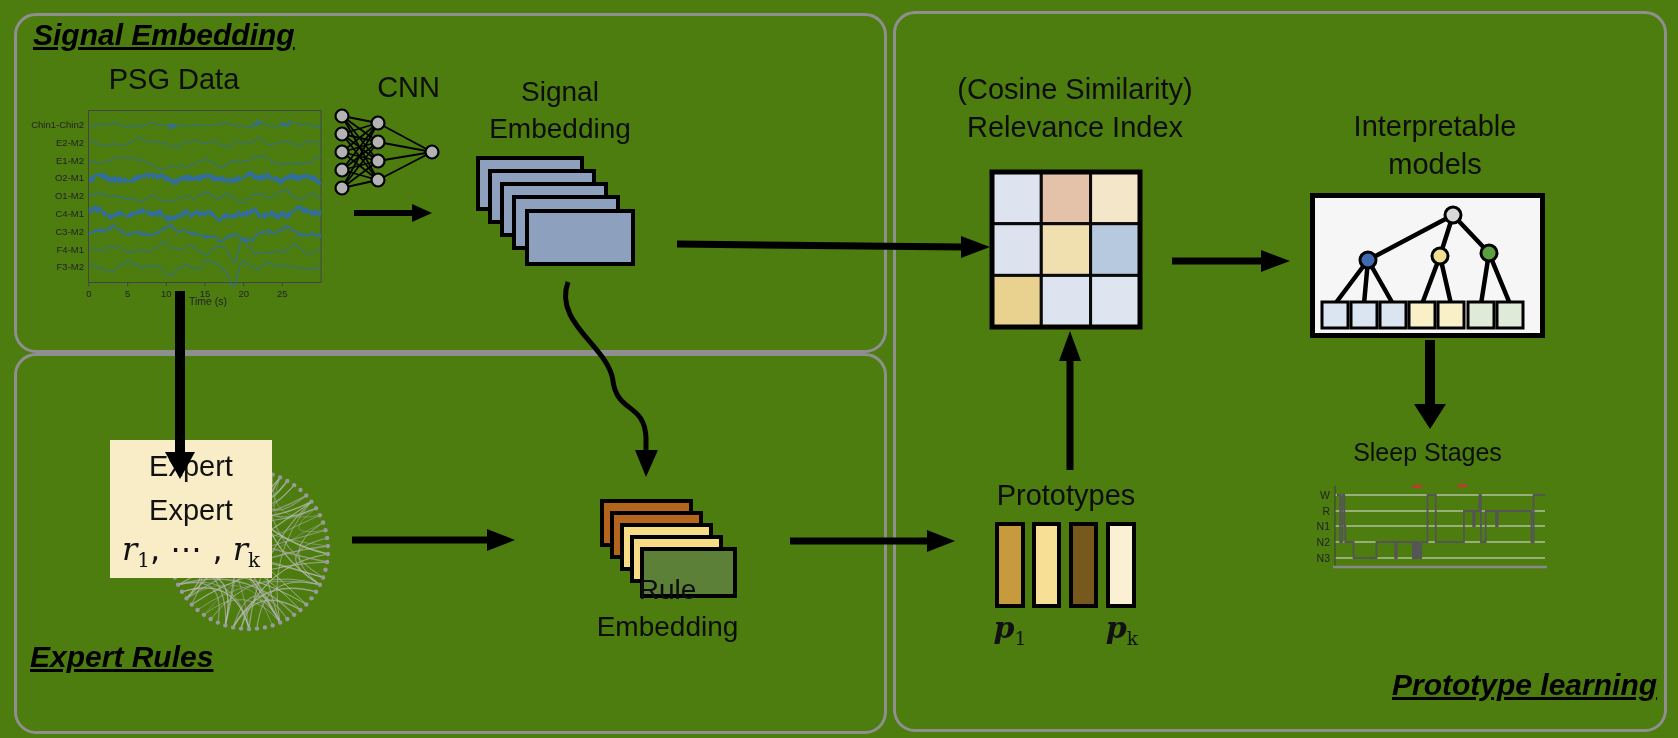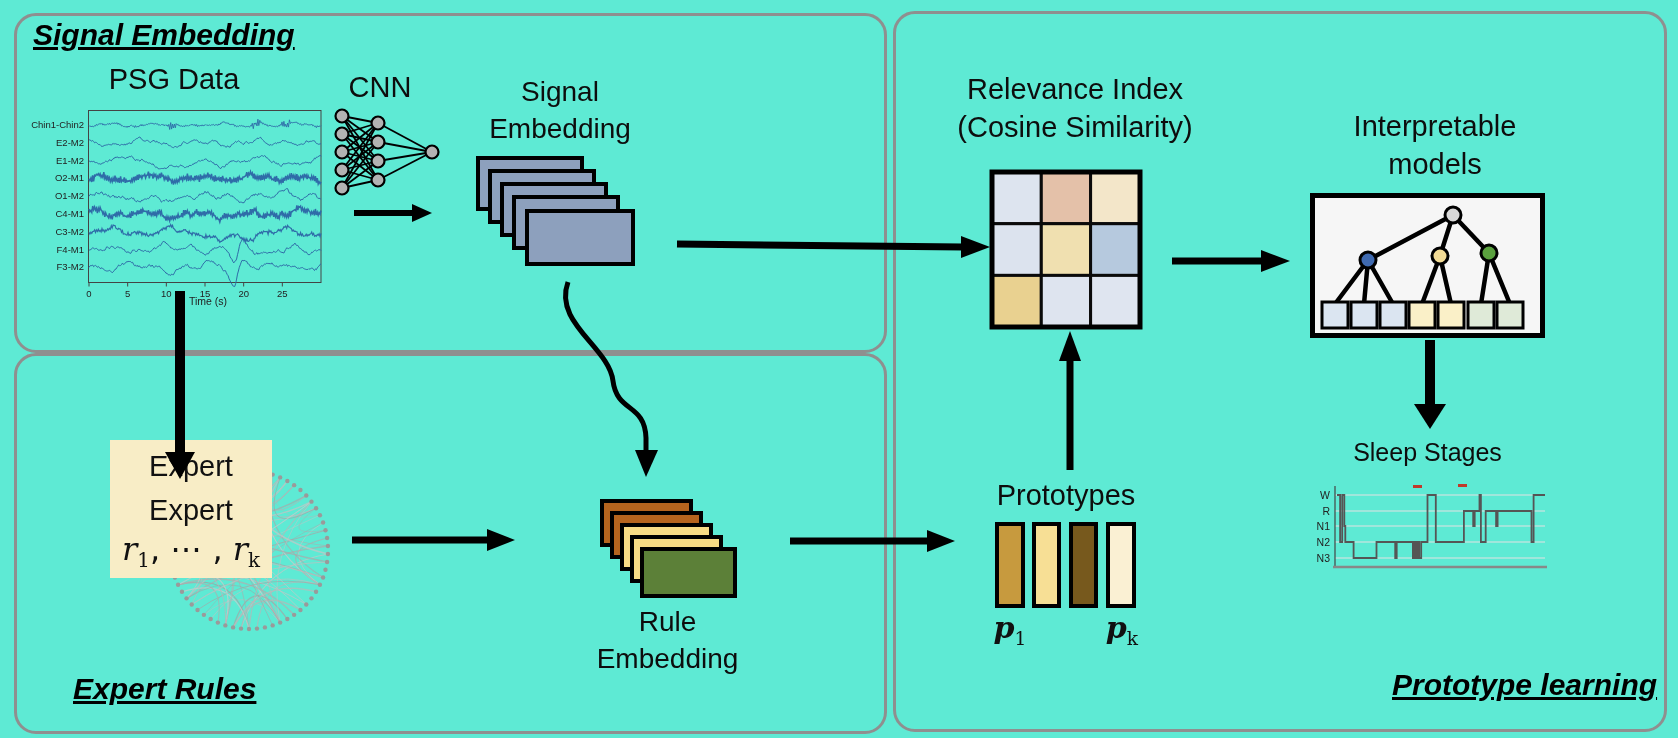--- a/index.html
+++ b/index.html
@@ -1,16 +1,16 @@
 <!DOCTYPE html>
 <html><head>
 <meta charset="utf-8">
 <style>
   html,body{margin:0;padding:0;background:#ffffff;}
-  #stage{position:relative;width:1678px;height:738px;background:#5eead4;overflow:hidden;
+  #stage{position:relative;width:1678px;height:738px;background:#4d7c0f;overflow:hidden;
          font-family:"Liberation Sans",sans-serif;color:#111;}
   .panel{position:absolute;border:3px solid #8f8f8f;border-radius:22px;background:transparent;}
   .panel-title{position:absolute;font-size:30px;font-weight:bold;font-style:italic;
                text-decoration:underline;color:#000;white-space:nowrap;}
   .lbl{position:absolute;text-align:center;font-size:28px;color:#0d0d0d;line-height:1.32;}
   .note{position:absolute;display:flex;flex-direction:column;justify-content:center;
         align-items:center;text-align:center;font-size:29px;line-height:1.5;}
   .note .math{font-family:"DejaVu Serif",serif;font-style:italic;font-size:32px;line-height:1.1;}
   .note .math sub{font-size:0.62em;font-style:normal;}
   .note .math .dots{font-family:"DejaVu Sans",sans-serif;font-style:normal;}
@@ -23,21 +23,21 @@
 </head>
 <body>
 
 <div id="stage">
 
   <div class="panel" style="left:14px;top:13px;width:867px;height:334px;"></div>
   <div class="panel" style="left:14px;top:353px;width:867px;height:375px;"></div>
   <div class="panel" style="left:893px;top:11px;width:768px;height:715px;"></div>
 
   <div class="panel-title" style="left:33px;top:18px;">Signal Embedding</div>
-  <div class="panel-title" style="left:30px;top:672px;margin-left:43px;">Expert Rules</div>
+  <div class="panel-title" style="left:30px;top:640px;">Expert Rules</div>
   <div class="panel-title" style="left:1392px;top:668px;">Prototype learning</div>
 
   <div class="lbl" style="left:74px;top:60px;width:200px;font-size:29px;">PSG Data</div>
   <svg id="psg-svg" style="left:18px;top:104px;" width="315" height="205" viewBox="0 0 315 205">
       <rect x="70.5" y="6.5" width="232.5" height="172" fill="none" stroke="#444" stroke-width="1"></rect>
       <line x1="71" y1="178.5" x2="71" y2="182.5" stroke="#444" stroke-width="1"></line>
       <text x="71" y="192.5" text-anchor="middle" font-size="9.5" fill="#222" font-family="Liberation Sans,sans-serif">0</text>
       <line x1="109.66666666666666" y1="178.5" x2="109.66666666666666" y2="182.5" stroke="#444" stroke-width="1"></line>
       <text x="109.66666666666666" y="192.5" text-anchor="middle" font-size="9.5" fill="#222" font-family="Liberation Sans,sans-serif">5</text>
       <line x1="148.33333333333331" y1="178.5" x2="148.33333333333331" y2="182.5" stroke="#444" stroke-width="1"></line>
@@ -62,21 +62,21 @@
       <text x="66" y="113" text-anchor="end" font-size="9.5" fill="#222" font-family="Liberation Sans,sans-serif">C4-M1</text>
       <path d="M71.0,105.1L71.9,107.8L72.9,106.4L73.8,108.4L74.7,102.0L75.6,105.7L76.6,102.9L77.5,106.1L78.4,104.1L79.4,109.1L80.3,104.2L81.2,106.7L82.1,103.2L83.1,106.0L84.0,106.9L84.9,109.9L85.8,108.0L86.8,112.9L87.7,108.9L88.6,111.2L89.6,112.2L90.5,113.7L91.4,109.4L92.3,113.9L93.3,112.0L94.2,115.3L95.1,110.9L96.1,111.3L97.0,109.9L97.9,113.1L98.8,107.6L99.8,111.3L100.7,108.4L101.6,110.9L102.6,107.2L103.5,109.7L104.4,109.0L105.3,112.1L106.3,111.4L107.2,112.4L108.1,112.1L109.0,113.0L110.0,111.3L110.9,112.8L111.8,110.0L112.8,113.8L113.7,107.1L114.6,111.9L115.5,108.5L116.5,109.8L117.4,109.1L118.3,110.5L119.3,106.4L120.2,110.4L121.1,106.5L122.0,109.8L123.0,104.9L123.9,109.5L124.8,105.1L125.8,107.5L126.7,107.0L127.6,107.5L128.5,107.3L129.5,110.0L130.4,106.2L131.3,110.0L132.2,108.6L133.2,111.4L134.1,108.7L135.0,111.1L136.0,107.4L136.9,112.1L137.8,108.5L138.7,111.8L139.7,107.7L140.6,109.5L141.5,105.5L142.5,110.3L143.4,107.5L144.3,111.9L145.2,111.7L146.2,113.6L147.1,112.8L148.0,116.6L149.0,112.4L149.9,115.4L150.8,113.1L151.7,116.8L152.7,113.2L153.6,114.8L154.5,111.4L155.4,115.3L156.4,112.9L157.3,114.7L158.2,112.1L159.2,113.6L160.1,110.1L161.0,113.4L161.9,112.4L162.9,112.5L163.8,109.1L164.7,113.3L165.7,106.0L166.6,111.5L167.5,106.2L168.4,110.1L169.4,106.6L170.3,109.5L171.2,108.4L172.2,113.4L173.1,111.0L174.0,112.6L174.9,109.6L175.9,111.3L176.8,107.9L177.7,108.8L178.6,105.1L179.6,110.8L180.5,107.4L181.4,112.4L182.4,107.7L183.3,111.0L184.2,108.6L185.1,110.6L186.1,107.1L187.0,112.0L187.9,108.6L188.9,109.8L189.8,106.8L190.7,109.1L191.6,107.6L192.6,109.9L193.5,107.4L194.4,112.1L195.4,109.6L196.3,111.7L197.2,111.9L198.1,115.1L199.1,113.6L200.0,115.2L200.9,115.2L201.8,118.0L202.8,114.2L203.7,115.0L204.6,112.2L205.6,113.7L206.5,109.2L207.4,114.3L208.3,109.8L209.3,113.4L210.2,110.3L211.1,112.2L212.1,111.2L213.0,113.7L213.9,111.6L214.8,114.7L215.8,109.9L216.7,112.9L217.6,110.4L218.6,112.7L219.5,108.6L220.4,109.8L221.3,107.9L222.3,113.4L223.2,110.3L224.1,111.1L225.0,108.6L226.0,112.7L226.9,108.0L227.8,111.4L228.8,106.2L229.7,111.4L230.6,109.3L231.5,110.2L232.5,105.2L233.4,111.0L234.3,105.2L235.3,108.0L236.2,104.7L237.1,106.4L238.0,104.4L239.0,111.4L239.9,107.6L240.8,113.9L241.8,110.5L242.7,112.7L243.6,112.4L244.5,113.4L245.5,110.6L246.4,114.8L247.3,109.4L248.2,113.6L249.2,109.0L250.1,111.0L251.0,110.5L252.0,111.9L252.9,107.7L253.8,110.2L254.7,108.0L255.7,112.8L256.6,109.8L257.5,112.8L258.5,108.9L259.4,115.0L260.3,112.4L261.2,114.5L262.2,109.1L263.1,110.5L264.0,106.9L265.0,111.7L265.9,109.6L266.8,112.7L267.7,109.9L268.7,113.4L269.6,110.5L270.5,112.9L271.4,107.0L272.4,112.8L273.3,107.6L274.2,107.7L275.2,106.6L276.1,106.2L277.0,105.7L277.9,106.7L278.9,101.5L279.8,106.0L280.7,102.5L281.7,103.3L282.6,102.2L283.5,106.4L284.4,103.9L285.4,107.4L286.3,105.0L287.2,109.3L288.2,104.7L289.1,108.3L290.0,105.2L290.9,106.7L291.9,107.8L292.8,110.5L293.7,107.7L294.6,109.7L295.6,107.5L296.5,111.5L297.4,105.0L298.4,110.9L299.3,108.2L300.2,111.3L301.1,108.6L302.1,110.3L303.0,106.5" fill="none" stroke="#2f6ca8" stroke-width="1.5"></path>
       <text x="66" y="130.8" text-anchor="end" font-size="9.5" fill="#222" font-family="Liberation Sans,sans-serif">C3-M2</text>
       <path d="M71.0,128.4L71.9,130.0L72.9,128.2L73.8,129.4L74.7,127.5L75.6,127.5L76.6,125.9L77.5,128.5L78.4,125.9L79.4,127.5L80.3,125.3L81.2,127.3L82.1,126.3L83.1,128.0L84.0,124.6L84.9,127.1L85.8,125.9L86.8,128.1L87.7,126.1L88.6,126.9L89.6,124.9L90.5,126.0L91.4,124.3L92.3,125.3L93.3,121.7L94.2,124.0L95.1,121.1L96.1,121.4L97.0,121.5L97.9,124.2L98.8,124.8L99.8,125.4L100.7,124.3L101.6,124.9L102.6,125.2L103.5,128.2L104.4,126.6L105.3,130.0L106.3,129.9L107.2,130.0L108.1,130.7L109.0,131.1L110.0,128.4L110.9,131.4L111.8,130.5L112.8,131.5L113.7,128.8L114.6,129.1L115.5,128.5L116.5,127.5L117.4,128.1L118.3,130.1L119.3,127.7L120.2,129.8L121.1,127.3L122.0,128.6L123.0,128.0L123.9,131.1L124.8,128.8L125.8,130.6L126.7,129.6L127.6,131.4L128.5,129.1L129.5,131.6L130.4,132.5L131.3,131.5L132.2,130.0L133.2,131.3L134.1,130.2L135.0,131.8L136.0,129.3L136.9,129.9L137.8,128.6L138.7,129.2L139.7,127.7L140.6,129.7L141.5,126.9L142.5,126.5L143.4,125.2L144.3,126.2L145.2,123.9L146.2,125.1L147.1,123.7L148.0,125.4L149.0,122.3L149.9,122.3L150.8,122.0L151.7,122.7L152.7,120.5L153.6,123.1L154.5,121.4L155.4,124.4L156.4,125.0L157.3,126.3L158.2,127.3L159.2,128.4L160.1,127.3L161.0,128.2L161.9,126.9L162.9,128.0L163.8,126.8L164.7,127.0L165.7,125.7L166.6,125.8L167.5,125.6L168.4,127.3L169.4,127.6L170.3,129.5L171.2,127.1L172.2,129.6L173.1,129.3L174.0,131.1L174.9,128.5L175.9,129.2L176.8,128.9L177.7,131.2L178.6,129.5L179.6,130.9L180.5,129.7L181.4,131.7L182.4,131.3L183.3,131.8L184.2,132.1L185.1,133.5L186.1,133.1L187.0,134.4L187.9,130.7L188.9,134.0L189.8,132.3L190.7,132.7L191.6,131.5L192.6,133.7L193.5,133.0L194.4,133.5L195.4,131.9L196.3,133.2L197.2,132.1L198.1,133.4L199.1,134.3L200.0,136.9L200.9,135.9L201.8,138.4L202.8,137.3L203.7,137.4L204.6,136.1L205.6,136.2L206.5,134.3L207.4,135.1L208.3,132.9L209.3,134.1L210.2,132.2L211.1,132.8L212.1,130.5L213.0,132.7L213.9,130.4L214.8,130.3L215.8,130.0L216.7,132.9L217.6,131.0L218.6,130.8L219.5,129.9L220.4,130.8L221.3,132.0L222.3,134.1L223.2,133.4L224.1,135.3L225.0,133.9L226.0,137.2L226.9,134.7L227.8,137.6L228.8,134.8L229.7,137.3L230.6,137.4L231.5,136.3L232.5,134.5L233.4,136.5L234.3,136.1L235.3,137.5L236.2,134.3L237.1,134.1L238.0,130.7L239.0,131.9L239.9,129.6L240.8,129.9L241.8,128.3L242.7,129.2L243.6,127.9L244.5,129.5L245.5,126.9L246.4,127.6L247.3,127.6L248.2,127.6L249.2,127.4L250.1,130.3L251.0,126.2L252.0,128.0L252.9,126.9L253.8,129.0L254.7,128.6L255.7,130.1L256.6,128.4L257.5,128.5L258.5,128.2L259.4,127.2L260.3,125.6L261.2,126.7L262.2,125.5L263.1,127.5L264.0,125.4L265.0,124.8L265.9,122.8L266.8,123.2L267.7,122.1L268.7,124.4L269.6,121.4L270.5,122.9L271.4,123.0L272.4,123.9L273.3,124.4L274.2,127.0L275.2,125.9L276.1,127.3L277.0,127.1L277.9,127.5L278.9,127.7L279.8,131.1L280.7,130.0L281.7,131.4L282.6,128.6L283.5,131.6L284.4,130.0L285.4,132.3L286.3,132.0L287.2,131.9L288.2,130.2L289.1,132.1L290.0,130.6L290.9,131.4L291.9,130.3L292.8,129.7L293.7,128.0L294.6,130.8L295.6,129.3L296.5,132.3L297.4,131.5L298.4,132.1L299.3,130.4L300.2,131.3L301.1,129.7L302.1,132.7L303.0,129.4" fill="none" stroke="#2f6ca8" stroke-width="1.2"></path>
       <text x="66" y="148.60000000000002" text-anchor="end" font-size="9.5" fill="#222" font-family="Liberation Sans,sans-serif">F4-M1</text>
       <path d="M71.0,146.2L71.9,145.9L72.9,145.5L73.8,144.8L74.7,143.6L75.6,144.3L76.6,145.0L77.5,144.6L78.4,144.4L79.4,145.1L80.3,146.2L81.2,146.3L82.1,145.7L83.1,145.9L84.0,146.5L84.9,146.8L85.8,145.9L86.8,146.4L87.7,144.8L88.6,142.9L89.6,142.9L90.5,143.9L91.4,144.8L92.3,143.5L93.3,142.2L94.2,142.5L95.1,142.9L96.1,143.6L97.0,144.8L97.9,143.9L98.8,143.2L99.8,142.8L100.7,143.0L101.6,144.1L102.6,143.6L103.5,143.7L104.4,145.0L105.3,145.3L106.3,145.5L107.2,147.3L108.1,148.3L109.0,148.0L110.0,148.0L110.9,148.1L111.8,149.3L112.8,149.3L113.7,147.7L114.6,146.1L115.5,146.1L116.5,146.2L117.4,147.0L118.3,148.0L119.3,146.9L120.2,145.4L121.1,145.4L122.0,145.6L123.0,146.5L123.9,146.8L124.8,147.0L125.8,147.4L126.7,146.4L127.6,146.4L128.5,147.4L129.5,147.3L130.4,147.0L131.3,148.4L132.2,147.6L133.2,147.0L134.1,146.4L135.0,145.2L136.0,143.9L136.9,143.9L137.8,144.7L138.7,143.9L139.7,143.0L140.6,141.9L141.5,141.2L142.5,141.7L143.4,140.1L144.3,138.6L145.2,137.3L146.2,137.8L147.1,137.9L148.0,139.3L149.0,139.8L149.9,140.6L150.8,141.4L151.7,142.3L152.7,144.0L153.6,144.0L154.5,144.3L155.4,145.3L156.4,145.8L157.3,144.9L158.2,145.4L159.2,146.1L160.1,145.3L161.0,145.6L161.9,144.8L162.9,145.4L163.8,144.3L164.7,145.2L165.7,144.2L166.6,144.5L167.5,144.4L168.4,143.6L169.4,142.9L170.3,142.1L171.2,141.4L172.2,140.6L173.1,140.0L174.0,141.2L174.9,142.9L175.9,142.5L176.8,143.3L177.7,145.0L178.6,146.4L179.6,146.2L180.5,146.2L181.4,147.3L182.4,148.2L183.3,148.2L184.2,149.0L185.1,149.3L186.1,150.1L187.0,151.2L187.9,150.8L188.9,149.4L189.8,149.9L190.7,149.6L191.6,147.7L192.6,146.5L193.5,146.6L194.4,144.8L195.4,145.3L196.3,143.7L197.2,144.1L198.1,144.0L199.1,144.0L200.0,143.2L200.9,143.1L201.8,142.3L202.8,143.0L203.7,143.6L204.6,142.3L205.6,143.6L206.5,144.4L207.4,145.4L208.3,145.9L209.3,147.7L210.2,148.2L211.1,149.5L212.1,152.9L213.0,154.2L213.9,155.2L214.8,157.5L215.8,158.9L216.7,157.4L217.6,156.9L218.6,155.0L219.5,150.7L220.4,147.2L221.3,142.7L222.3,138.9L223.2,137.6L224.1,135.6L225.0,134.8L226.0,135.5L226.9,137.4L227.8,139.9L228.8,139.8L229.7,141.9L230.6,143.8L231.5,144.8L232.5,146.0L233.4,146.7L234.3,146.3L235.3,148.5L236.2,150.2L237.1,150.6L238.0,149.4L239.0,148.7L239.9,150.3L240.8,149.2L241.8,149.9L242.7,148.8L243.6,148.8L244.5,149.0L245.5,148.1L246.4,148.4L247.3,148.3L248.2,148.9L249.2,149.2L250.1,149.0L251.0,148.2L252.0,148.8L252.9,148.5L253.8,148.8L254.7,148.6L255.7,147.2L256.6,147.8L257.5,148.3L258.5,147.8L259.4,146.7L260.3,145.5L261.2,146.8L262.2,147.7L263.1,148.1L264.0,148.5L265.0,148.5L265.9,149.1L266.8,147.1L267.7,145.5L268.7,143.8L269.6,144.3L270.5,144.7L271.4,143.8L272.4,144.1L273.3,142.5L274.2,141.2L275.2,141.4L276.1,140.0L277.0,139.1L277.9,140.8L278.9,141.5L279.8,141.4L280.7,142.8L281.7,144.4L282.6,144.6L283.5,145.2L284.4,146.5L285.4,146.5L286.3,148.1L287.2,148.2L288.2,147.8L289.1,149.2L290.0,150.6L290.9,150.6L291.9,150.6L292.8,149.6L293.7,148.2L294.6,148.5L295.6,147.2L296.5,146.5L297.4,146.1L298.4,147.0L299.3,146.7L300.2,145.8L301.1,146.0L302.1,145.4L303.0,146.6" fill="none" stroke="#2f6ca8" stroke-width="1"></path>
       <text x="66" y="166.4" text-anchor="end" font-size="9.5" fill="#222" font-family="Liberation Sans,sans-serif">F3-M2</text>
       <path d="M71.0,163.4L71.9,162.0L72.9,161.5L73.8,161.6L74.7,161.0L75.6,162.7L76.6,161.8L77.5,161.4L78.4,162.0L79.4,163.3L80.3,162.5L81.2,163.2L82.1,164.5L83.1,164.3L84.0,163.7L84.9,164.8L85.8,165.4L86.8,166.3L87.7,166.7L88.6,167.0L89.6,167.0L90.5,166.8L91.4,166.4L92.3,166.8L93.3,167.9L94.2,168.8L95.1,167.9L96.1,166.8L97.0,165.3L97.9,165.2L98.8,163.7L99.8,162.3L100.7,160.9L101.6,161.7L102.6,161.5L103.5,160.7L104.4,159.1L105.3,160.3L106.3,160.2L107.2,159.1L108.1,158.1L109.0,157.6L110.0,157.8L110.9,157.3L111.8,157.6L112.8,157.7L113.7,158.7L114.6,158.3L115.5,160.2L116.5,161.7L117.4,161.1L118.3,162.3L119.3,161.3L120.2,162.8L121.1,161.7L122.0,162.9L123.0,163.4L123.9,163.9L124.8,163.8L125.8,162.5L126.7,163.6L127.6,162.7L128.5,163.6L129.5,162.6L130.4,161.2L131.3,160.5L132.2,161.9L133.2,162.4L134.1,161.0L135.0,162.2L136.0,163.6L136.9,162.5L137.8,161.9L138.7,162.2L139.7,162.8L140.6,162.3L141.5,162.1L142.5,163.8L143.4,164.2L144.3,165.2L145.2,166.3L146.2,167.1L147.1,167.8L148.0,169.3L149.0,169.2L149.9,170.5L150.8,170.9L151.7,170.8L152.7,171.4L153.6,170.1L154.5,170.6L155.4,170.8L156.4,168.8L157.3,167.2L158.2,165.6L159.2,165.6L160.1,165.3L161.0,164.8L161.9,164.0L162.9,164.6L163.8,162.8L164.7,162.3L165.7,162.9L166.6,161.7L167.5,160.8L168.4,161.2L169.4,160.3L170.3,161.8L171.2,163.3L172.2,163.7L173.1,164.1L174.0,163.7L174.9,164.6L175.9,163.6L176.8,164.0L177.7,163.9L178.6,164.9L179.6,164.8L180.5,164.3L181.4,164.5L182.4,164.5L183.3,163.1L184.2,161.7L185.1,160.1L186.1,158.8L187.0,158.0L187.9,156.7L188.9,156.4L189.8,156.8L190.7,156.6L191.6,157.0L192.6,157.7L193.5,156.8L194.4,158.0L195.4,157.6L196.3,159.2L197.2,159.4L198.1,160.6L199.1,161.7L200.0,161.1L200.9,160.4L201.8,161.3L202.8,162.2L203.7,163.7L204.6,165.7L205.6,167.1L206.5,166.6L207.4,166.6L208.3,168.6L209.3,170.7L210.2,171.8L211.1,174.9L212.1,176.8L213.0,178.7L213.9,180.0L214.8,181.8L215.8,182.3L216.7,182.6L217.6,179.8L218.6,175.1L219.5,170.1L220.4,167.0L221.3,163.3L222.3,160.8L223.2,158.2L224.1,156.3L225.0,156.7L226.0,156.7L226.9,156.3L227.8,157.4L228.8,157.4L229.7,159.7L230.6,159.9L231.5,160.9L232.5,162.8L233.4,162.7L234.3,163.6L235.3,162.9L236.2,163.5L237.1,164.2L238.0,165.2L239.0,165.0L239.9,165.4L240.8,165.8L241.8,163.6L242.7,162.5L243.6,161.5L244.5,162.3L245.5,160.9L246.4,160.1L247.3,160.5L248.2,159.3L249.2,159.5L250.1,159.2L251.0,160.0L252.0,159.2L252.9,160.2L253.8,158.8L254.7,160.0L255.7,161.3L256.6,161.8L257.5,162.3L258.5,161.7L259.4,163.0L260.3,163.0L261.2,162.3L262.2,161.4L263.1,162.2L264.0,161.4L265.0,161.3L265.9,160.6L266.8,161.4L267.7,161.3L268.7,160.5L269.6,162.4L270.5,161.3L271.4,161.5L272.4,162.5L273.3,163.1L274.2,162.2L275.2,162.5L276.1,162.2L277.0,162.3L277.9,163.1L278.9,163.8L279.8,164.5L280.7,164.0L281.7,164.5L282.6,163.9L283.5,163.7L284.4,163.5L285.4,164.3L286.3,164.8L287.2,165.1L288.2,165.5L289.1,165.4L290.0,165.5L290.9,164.6L291.9,165.3L292.8,164.5L293.7,164.1L294.6,164.2L295.6,165.7L296.5,166.5L297.4,164.9L298.4,165.7L299.3,163.9L300.2,162.8L301.1,161.9L302.1,160.4L303.0,160.1" fill="none" stroke="#2f6ca8" stroke-width="1"></path>
     </svg>
 
-  <div class="lbl" style="left:320px;top:68px;width:120px;font-size:29px;">CNN</div>
+  <div class="lbl" style="left:320px;top:68px;width:120px;font-size:29px;text-align:right;">CNN</div>
   <svg style="left:328px;top:106px;" width="120" height="100" viewBox="0 0 120 100">
     <g stroke="#000" stroke-width="1.8" id="cnn-lines">
         <line x1="14" y1="10" x2="50" y2="17"></line>
         <line x1="14" y1="10" x2="50" y2="36"></line>
         <line x1="14" y1="10" x2="50" y2="55"></line>
         <line x1="14" y1="10" x2="50" y2="74"></line>
         <line x1="14" y1="28" x2="50" y2="17"></line>
         <line x1="14" y1="28" x2="50" y2="36"></line>
         <line x1="14" y1="28" x2="50" y2="55"></line>
         <line x1="14" y1="28" x2="50" y2="74"></line>
@@ -257,28 +257,28 @@
     <div class="math"><i>r</i><sub>1</sub><span class="dots">, ⋯ ,</span> <i>r</i><sub>k</sub></div>
   </div>
 
   <svg style="left:596px;top:495px;" width="148" height="108" viewBox="0 0 148 108">
     <rect x="6" y="6" width="89" height="44" stroke="#000" stroke-width="4" fill="#b5641e"></rect>
     <rect x="16" y="18" width="89" height="44" stroke="#000" stroke-width="4" fill="#b5641e"></rect>
     <rect x="26" y="30" width="89" height="44" stroke="#000" stroke-width="4" fill="#f8dc85"></rect>
     <rect x="36" y="42" width="89" height="44" stroke="#000" stroke-width="4" fill="#f8dc85"></rect>
     <rect x="46" y="54" width="93" height="47" stroke="#000" stroke-width="4" fill="#5c8038"></rect>
   </svg>
-  <div class="lbl" style="left:565px;top:604px;width:205px;">
+  <div class="lbl" style="left:565px;top:572px;width:205px;">
     <div>Rule</div>
     <div>Embedding</div>
   </div>
 
   <div class="lbl" style="left:930px;top:70px;width:290px;font-size:29px;">
+    <div>(Cosine Similarity)</div>
     <div>Relevance Index</div>
-    <div>(Cosine Similarity)</div>
   </div>
   <svg style="left:988px;top:168px;" width="158" height="165" viewBox="0 0 158 165">
     <g stroke="#0a0a0a" stroke-width="3">
       <rect x="4" y="4" width="49.3" height="51.7" fill="#dde4ef"></rect>
       <rect x="53.3" y="4" width="49.3" height="51.7" fill="#e4c1a9"></rect>
       <rect x="102.6" y="4" width="49.3" height="51.7" fill="#f3e6c9"></rect>
       <rect x="4" y="55.7" width="49.3" height="51.7" fill="#dce3ee"></rect>
       <rect x="53.3" y="55.7" width="49.3" height="51.7" fill="#f0e0b0"></rect>
       <rect x="102.6" y="55.7" width="49.3" height="51.7" fill="#b6c9de"></rect>
       <rect x="4" y="107.4" width="49.3" height="51.7" fill="#e9d190"></rect>

